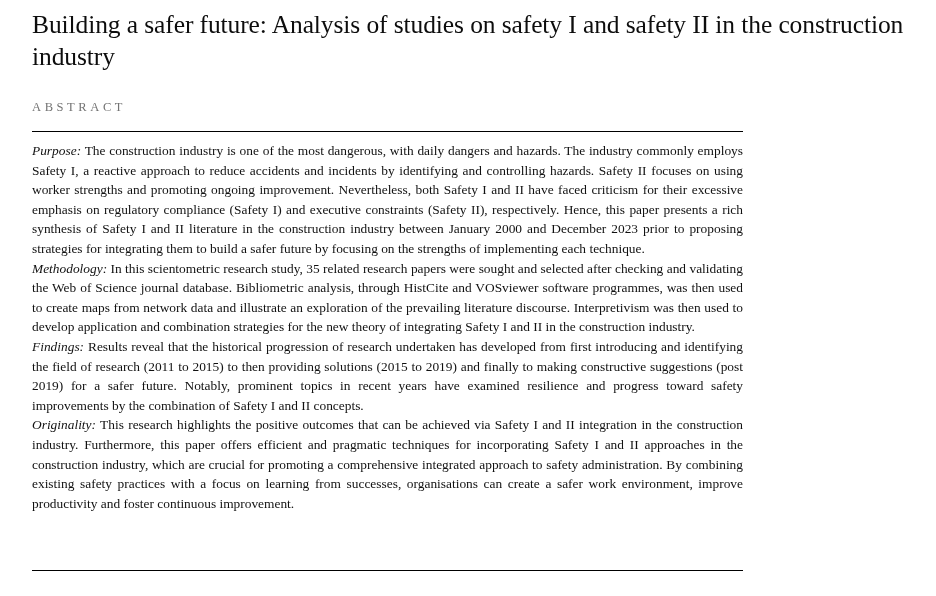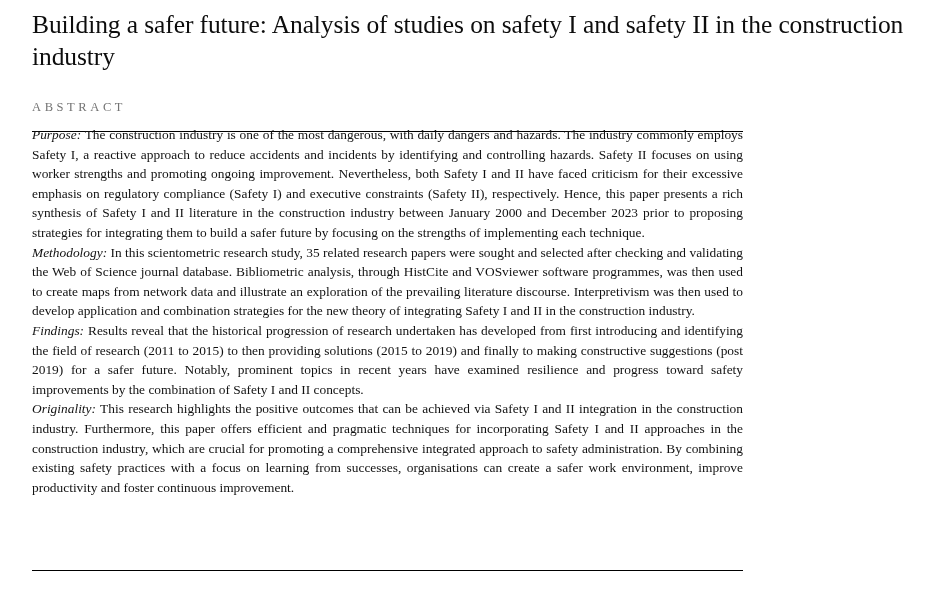--- a/index.html
+++ b/index.html
@@ -65,21 +65,21 @@
     border-top: 1.4px solid #000000;
     margin: 0;
   }
   .rule-top { top: 131px; }
   .rule-bottom { top: 570px; }
 
   
   .abstract-body {
     position: absolute;
     left: 32px;
-    top: 125px;
+    top: 141px;
     width: 711px;
     font-family: "Liberation Serif", "DejaVu Serif", serif;
     font-size: 13.4px;
     line-height: 19.6px;
     text-align: justify;
     text-justify: inter-word;
     color: #111111;
     hyphens: none;
   }
 

